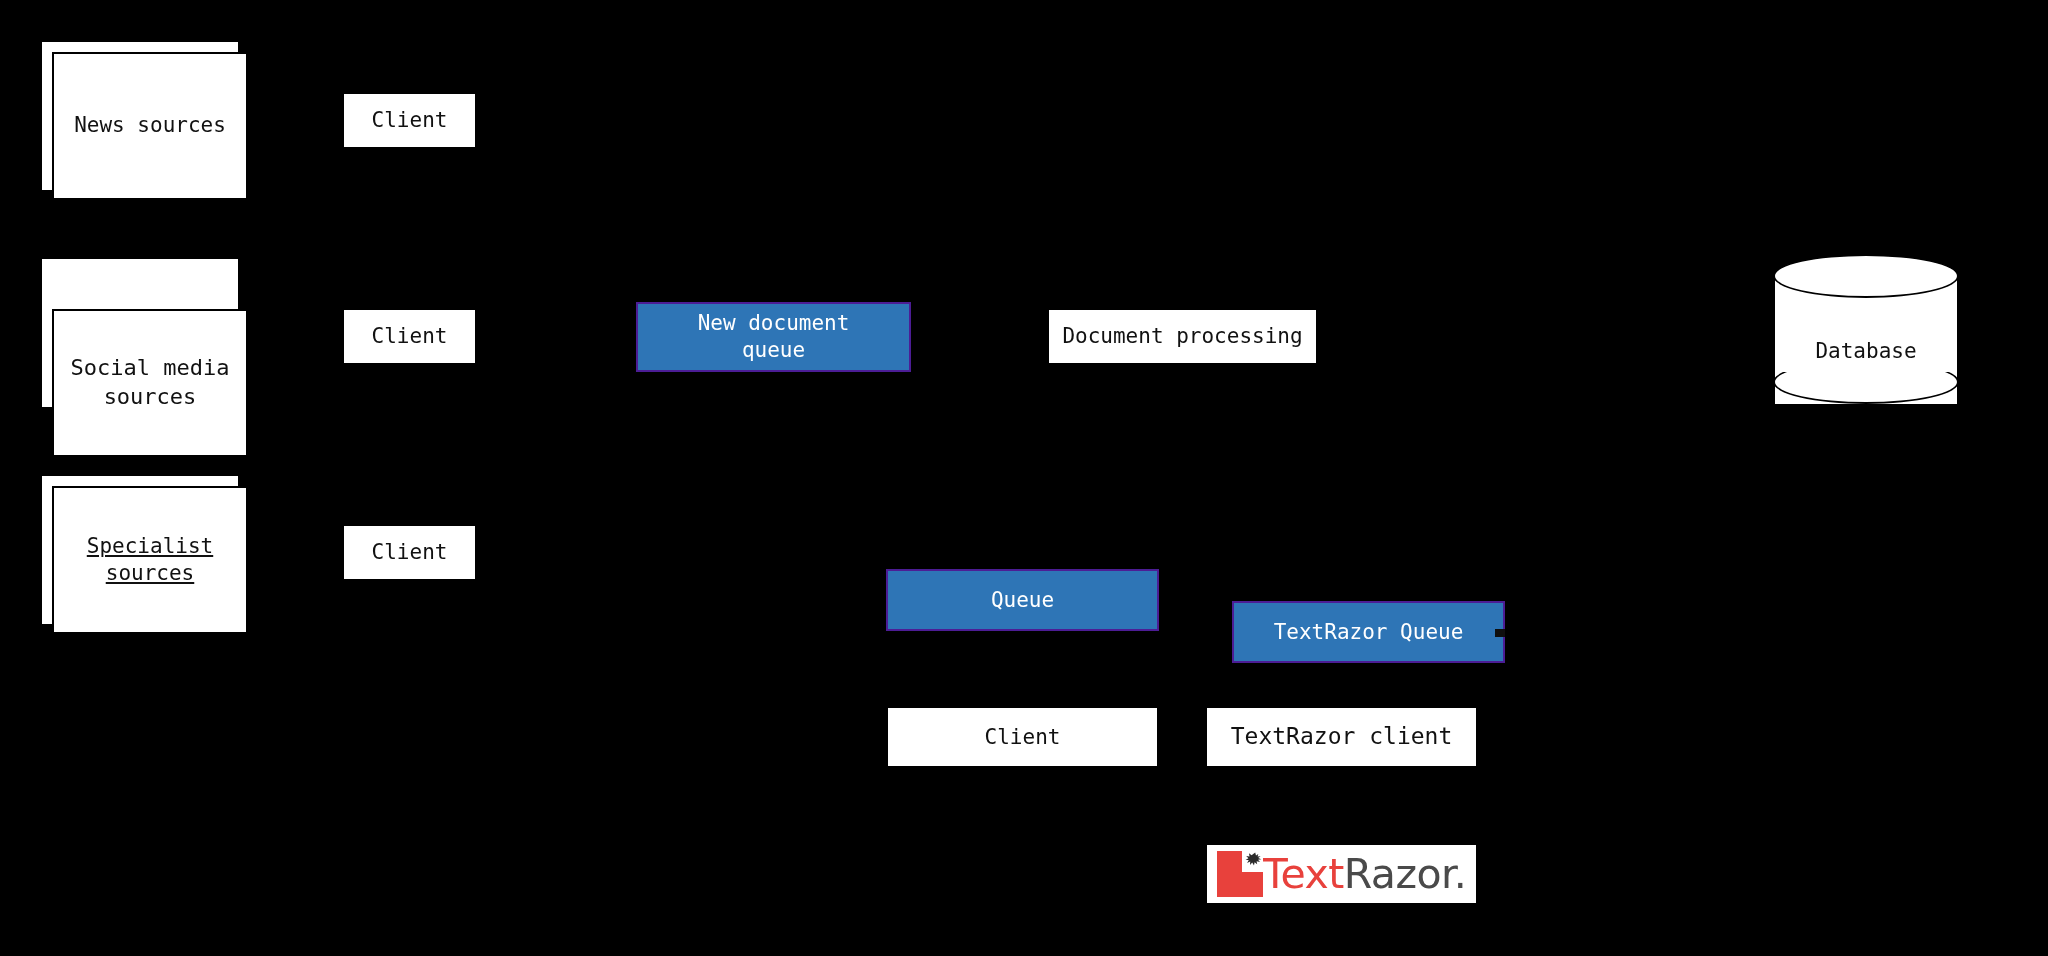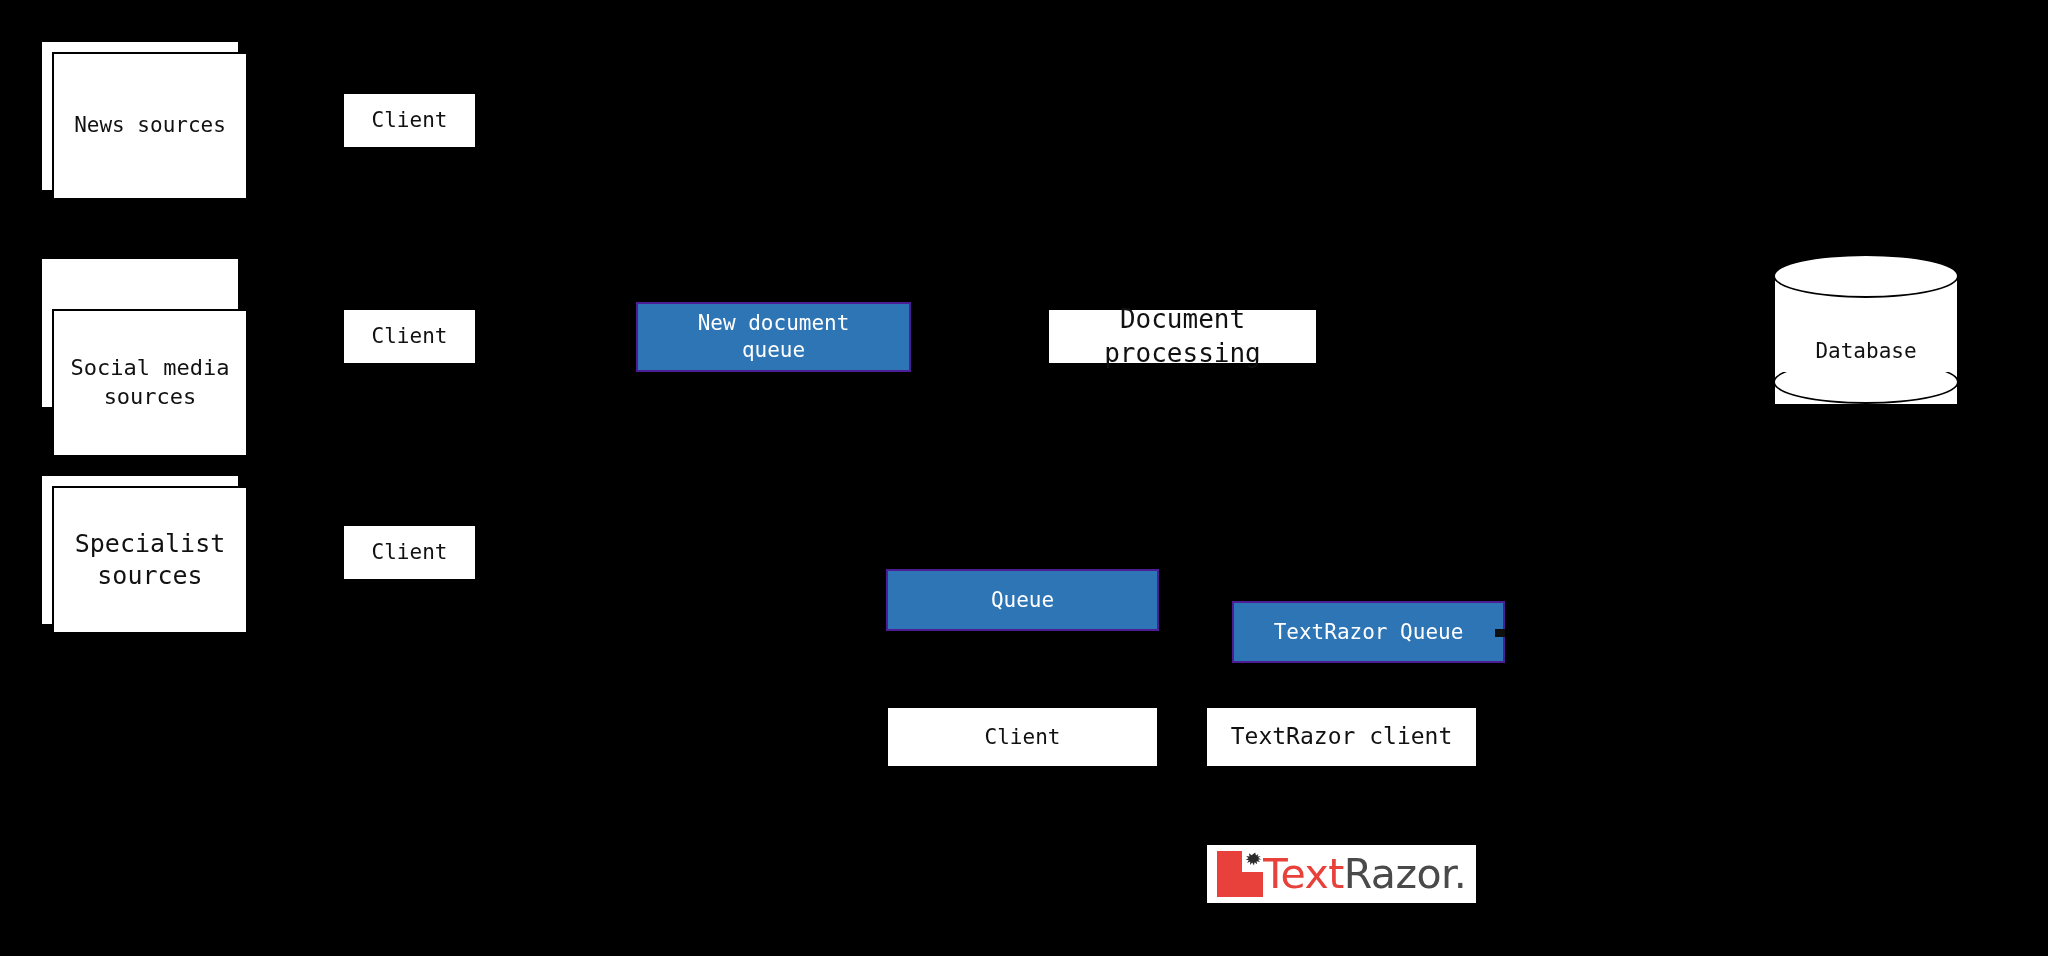--- a/index.html
+++ b/index.html
@@ -187,34 +187,34 @@
   </div>
 
   <div class="doc-stack" style="left:42px; top:259px; width:206px; height:158px;">
     <div class="back"></div>
     <div class="front" style="font-size:22px;margin-top:40px;">Social media
 sources</div>
   </div>
 
   <div class="doc-stack" style="left:42px; top:476px; width:206px; height:158px;">
     <div class="back"></div>
-    <div class="front" style="font-size:25px;">Specialist
+    <div class="front" style="font-size:21px;text-decoration:underline;">Specialist
 sources</div>
   </div>
 
   <div class="node box-white" style="left:342px; top:92px; width:135px; height:57px; font-size:21px;">Client</div>
 
   <div class="node box-white" style="left:342px; top:308px; width:135px; height:57px; font-size:21px;">Client</div>
 
   <div class="node box-white" style="left:342px; top:524px; width:135px; height:57px; font-size:21px;">Client</div>
 
   <div class="node box-blue" style="left:636px; top:302px; width:275px; height:70px; font-size:21px;">New document
 queue</div>
 
-  <div class="node box-white" style="left:1047px; top:308px; width:271px; height:57px; font-size:26px;">Document processing</div>
+  <div class="node box-white" style="left:1047px; top:308px; width:271px; height:57px; font-size:21px;">Document processing</div>
 
   <div class="cylinder" style="left:1773px; top:254px; width:186px; height:172px;">
     <div class="body"></div>
     <div class="bottom"></div>
     <div class="bottom-mask"></div>
     <div class="top"></div>
     <div class="label" style="font-size:21px;">Database</div>
   </div>
 
   <div class="node box-blue" style="left:886px; top:569px; width:273px; height:62px; font-size:21px;">Queue</div>

